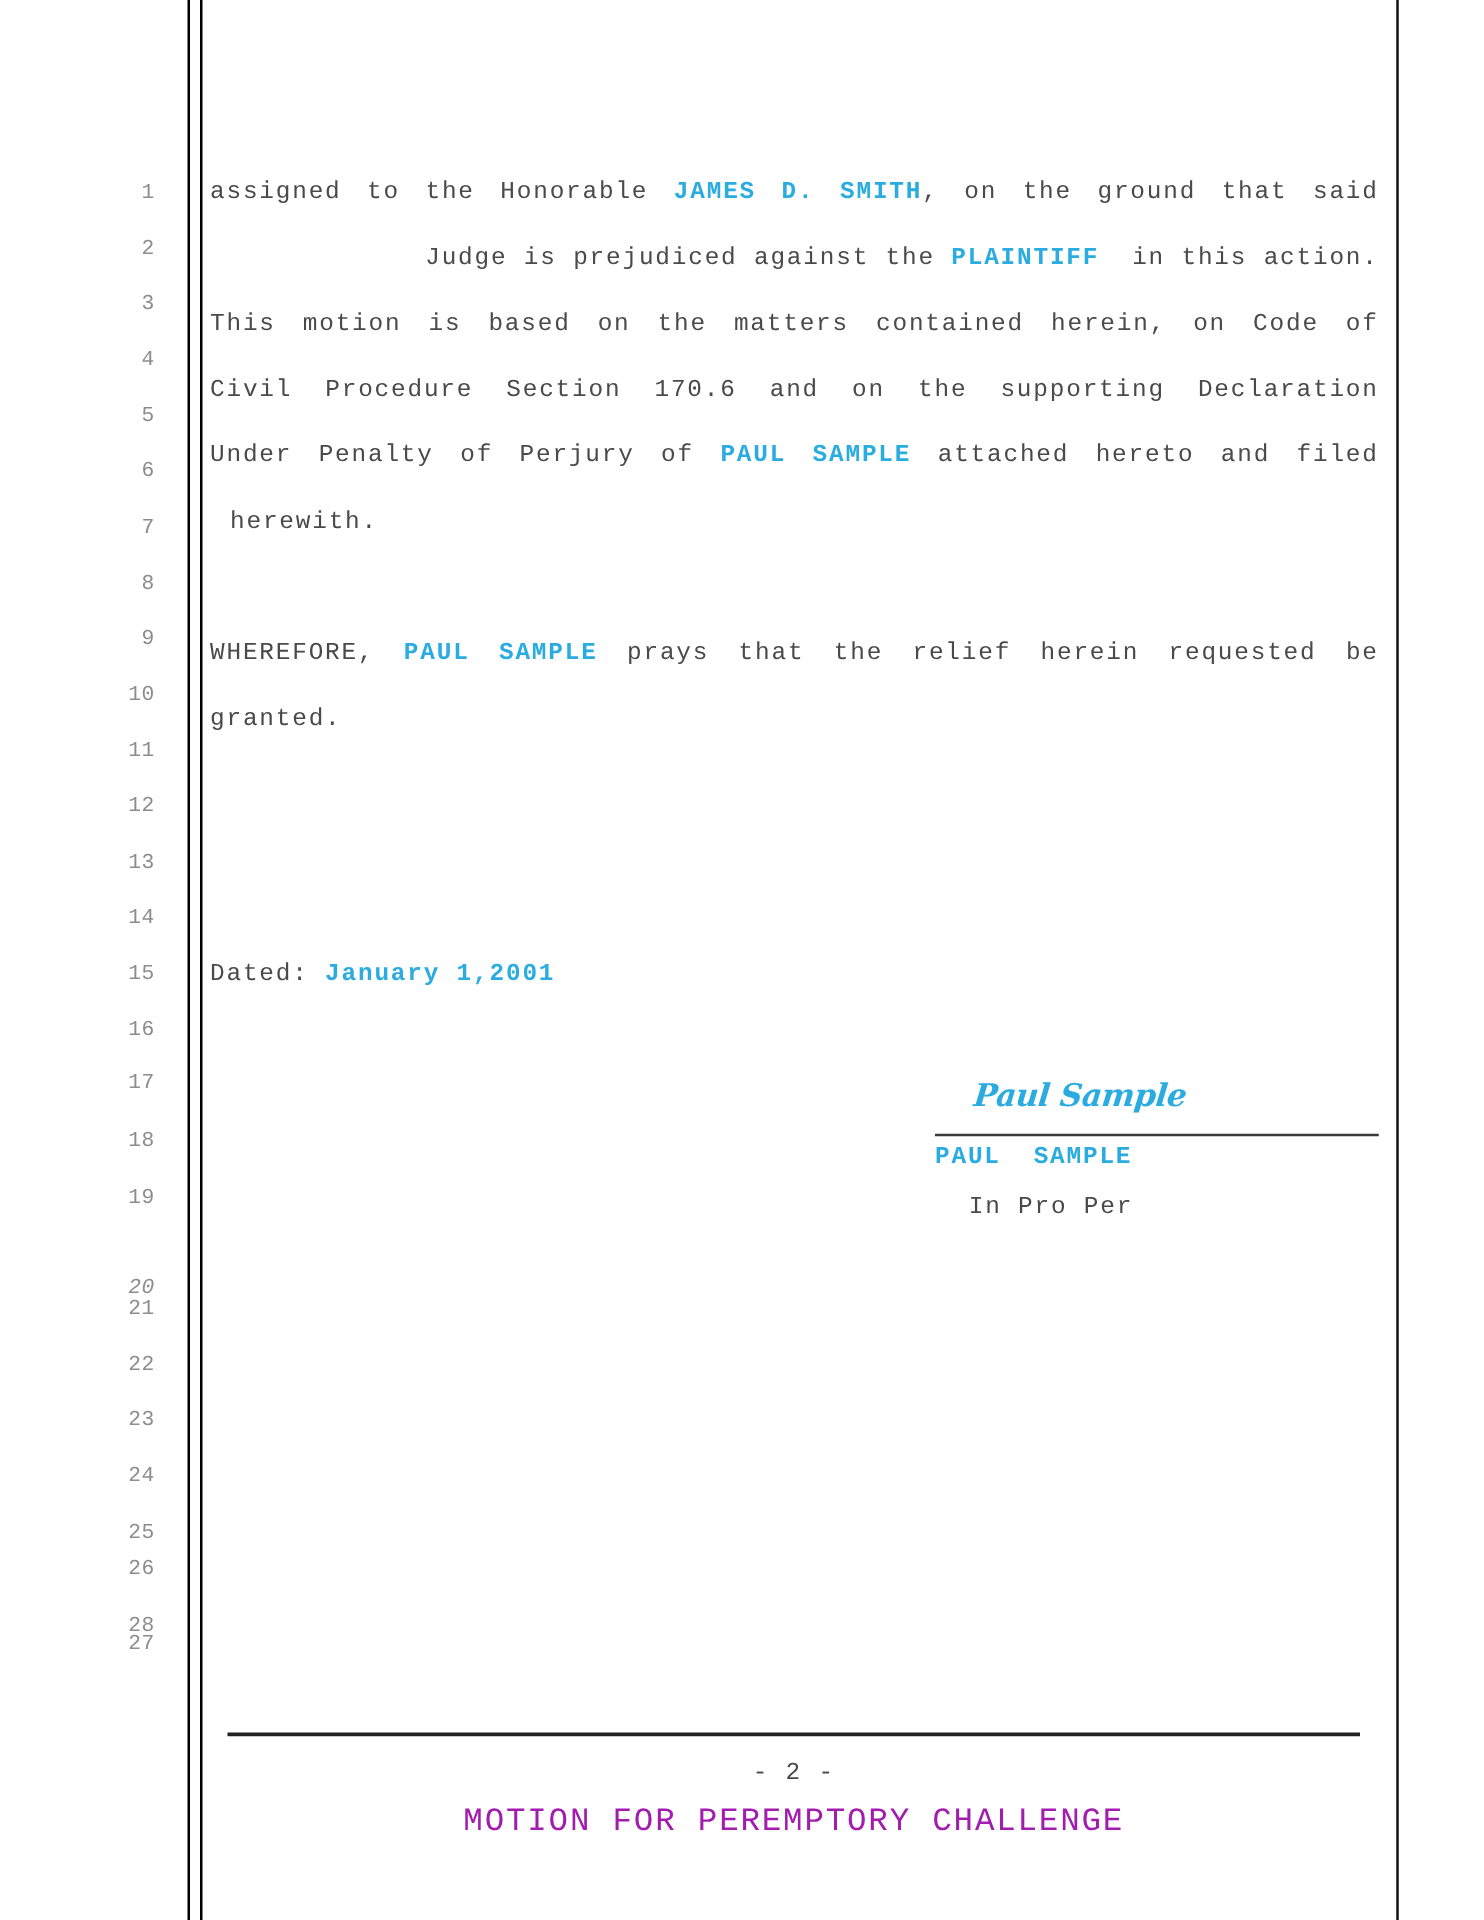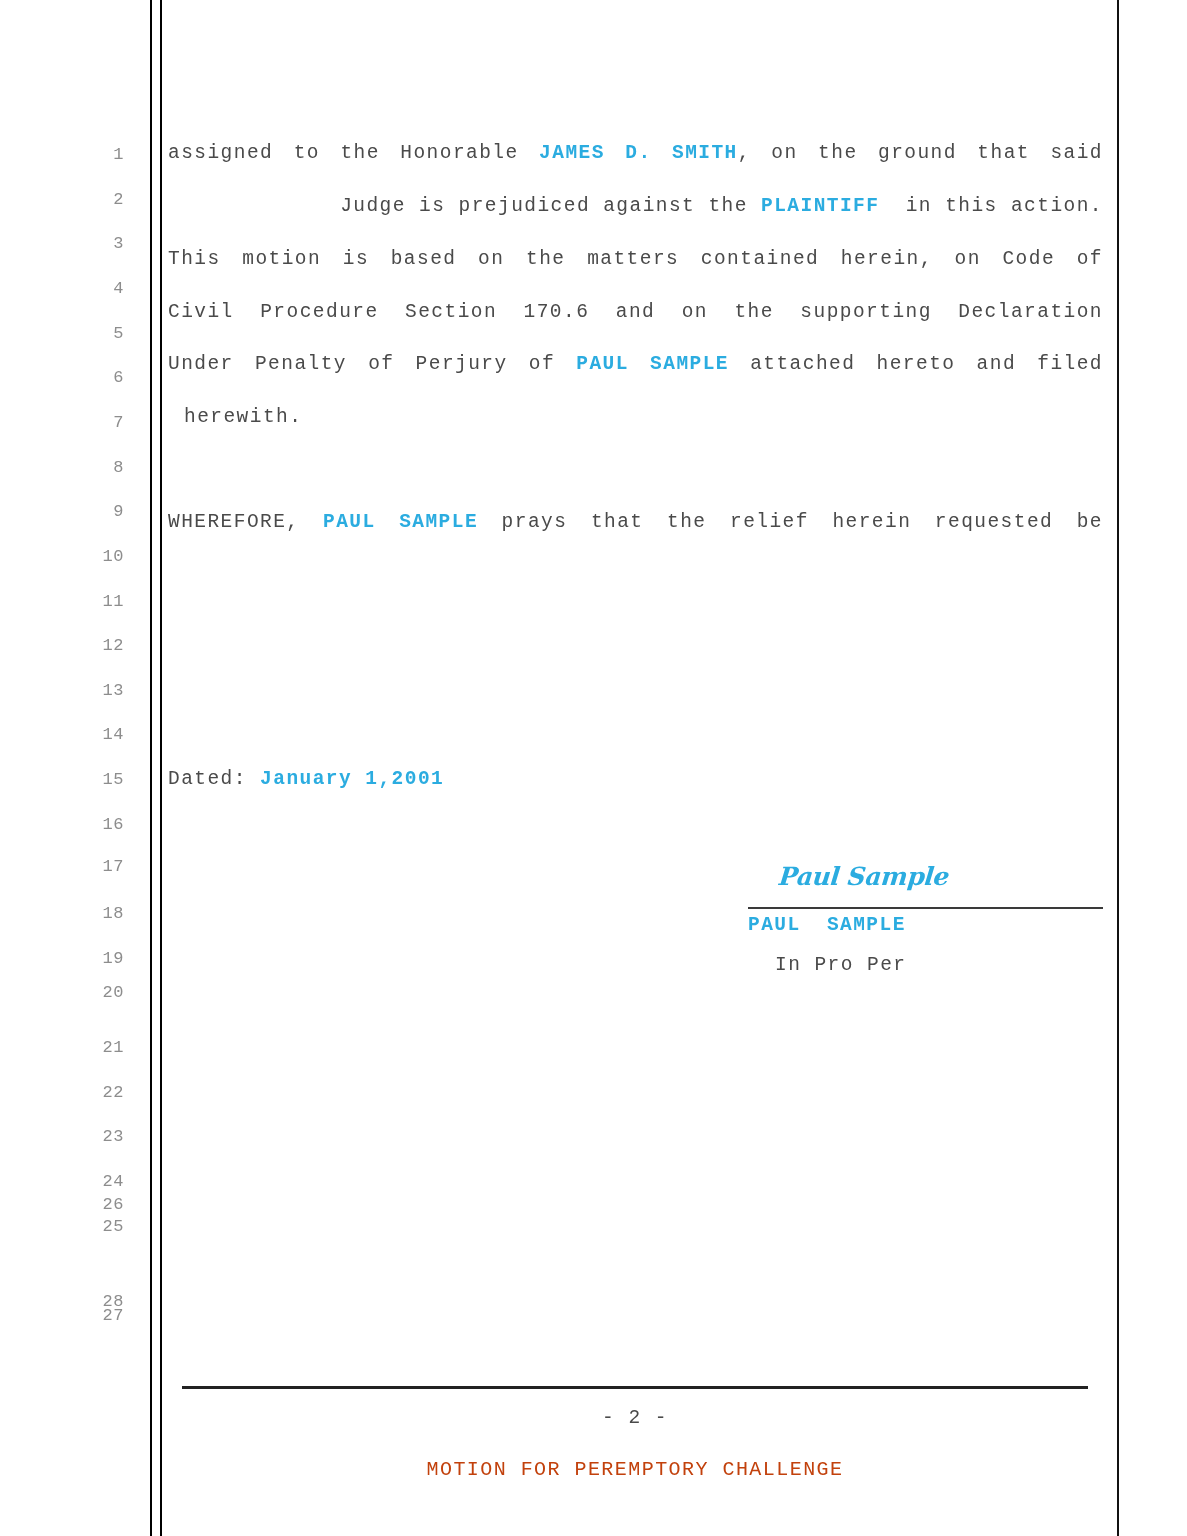--- a/index.html
+++ b/index.html
@@ -142,26 +142,26 @@
   .footer-page {
     margin-top: 20px;
     text-align: center;
     font-size: 19.5px;
     line-height: 1;
     letter-spacing: 1.45px;
     color: #4a4a4a;
     white-space: pre;
   }
   .footer-title {
-    margin-top: 31px;
+    margin-top: 15px;
     text-align: center;
-    font-size: 20px;
-    line-height: 1;
-    letter-spacing: 1.45px;
-    color: #c2410c;
+    font-size: 26px;
+    line-height: 1;
+    letter-spacing: 1.45px;
+    color: #a21caf;
     white-space: pre;
   }
 </style>
 </head>
 <body>
 
 <div class="page">
 
   <div class="rule-left-outer"></div>
   <div class="rule-left-inner"></div>
@@ -180,47 +180,48 @@
       <div class="ln" style="top: 547.85px;">10</div>
       <div class="ln" style="top: 592.5px;">11</div>
       <div class="ln" style="top: 637.15px;">12</div>
       <div class="ln" style="top: 681.8px;">13</div>
       <div class="ln" style="top: 726.45px;">14</div>
       <div class="ln" style="top: 771.1px;">15</div>
       <div class="ln" style="top: 815.75px;">16</div>
       <div class="ln" style="top: 858px; margin-left: 32px;">17</div>
       <div class="ln" style="top: 905.05px;">18</div>
       <div class="ln" style="top: 949.7px;">19</div>
-      <div class="ln" style="top: 984px;">20</div>
+      <div class="ln" style="top: 1022px; font-style: italic;">20</div>
       <div class="ln" style="top: 1039px;">21</div>
       <div class="ln" style="top: 1083.65px;">22</div>
       <div class="ln" style="top: 1128.3px;">23</div>
       <div class="ln" style="top: 1172.95px;">24</div>
       <div class="ln" style="top: 1217.6px;">25</div>
-      <div class="ln" style="top: 1196px;">26</div>
+      <div class="ln" style="top: 1247px;">26</div>
       <div class="ln" style="top: 1306.9px;">27</div>
       <div class="ln" style="top: 1293px;">28</div>
     </div>
 
   <div class="body-col">
 
     <div class="txt-line justify" style="top:144px;"><span>assigned to the Honorable </span><span class="hl">JAMES D. SMITH</span><span>, on the ground that said</span></div>
 
     <div class="txt-line" style="top:197px;text-align:right;"><span>Judge is prejudiced against the </span><span class="hl">PLAINTIFF</span><span>  in this action.</span></div>
 
     <div class="txt-line justify" style="top:250px;">  This motion is based on the matters contained herein, on Code of</div>
 
     <div class="txt-line justify" style="top:303px;">Civil Procedure Section 170.6 and on the supporting Declaration</div>
 
     <div class="txt-line justify" style="top:355px;"><span>Under Penalty of Perjury of </span><span class="hl">PAUL SAMPLE</span><span> attached hereto and filed</span></div>
 
     <div class="txt-line" style="top:408px;margin-left:16px;">herewith.</div>
 
     <div class="txt-line justify" style="top:513px;"><span>  WHEREFORE, </span><span class="hl">PAUL SAMPLE</span><span> prays that the relief herein requested be</span></div>
 
+    <div class="txt-line" style="top:566px;">granted.</div>
 
     <div class="txt-line" style="top:770px;"><span>Dated: </span><span class="hl">January 1,2001</span></div>
 
   </div>
 
   <div class="sig-block">
     <div class="sig-script">Paul Sample</div>
     <div class="sig-rule"></div>
     <div class="sig-name">PAUL  SAMPLE</div>
     <div class="sig-capacity">In Pro Per</div>

